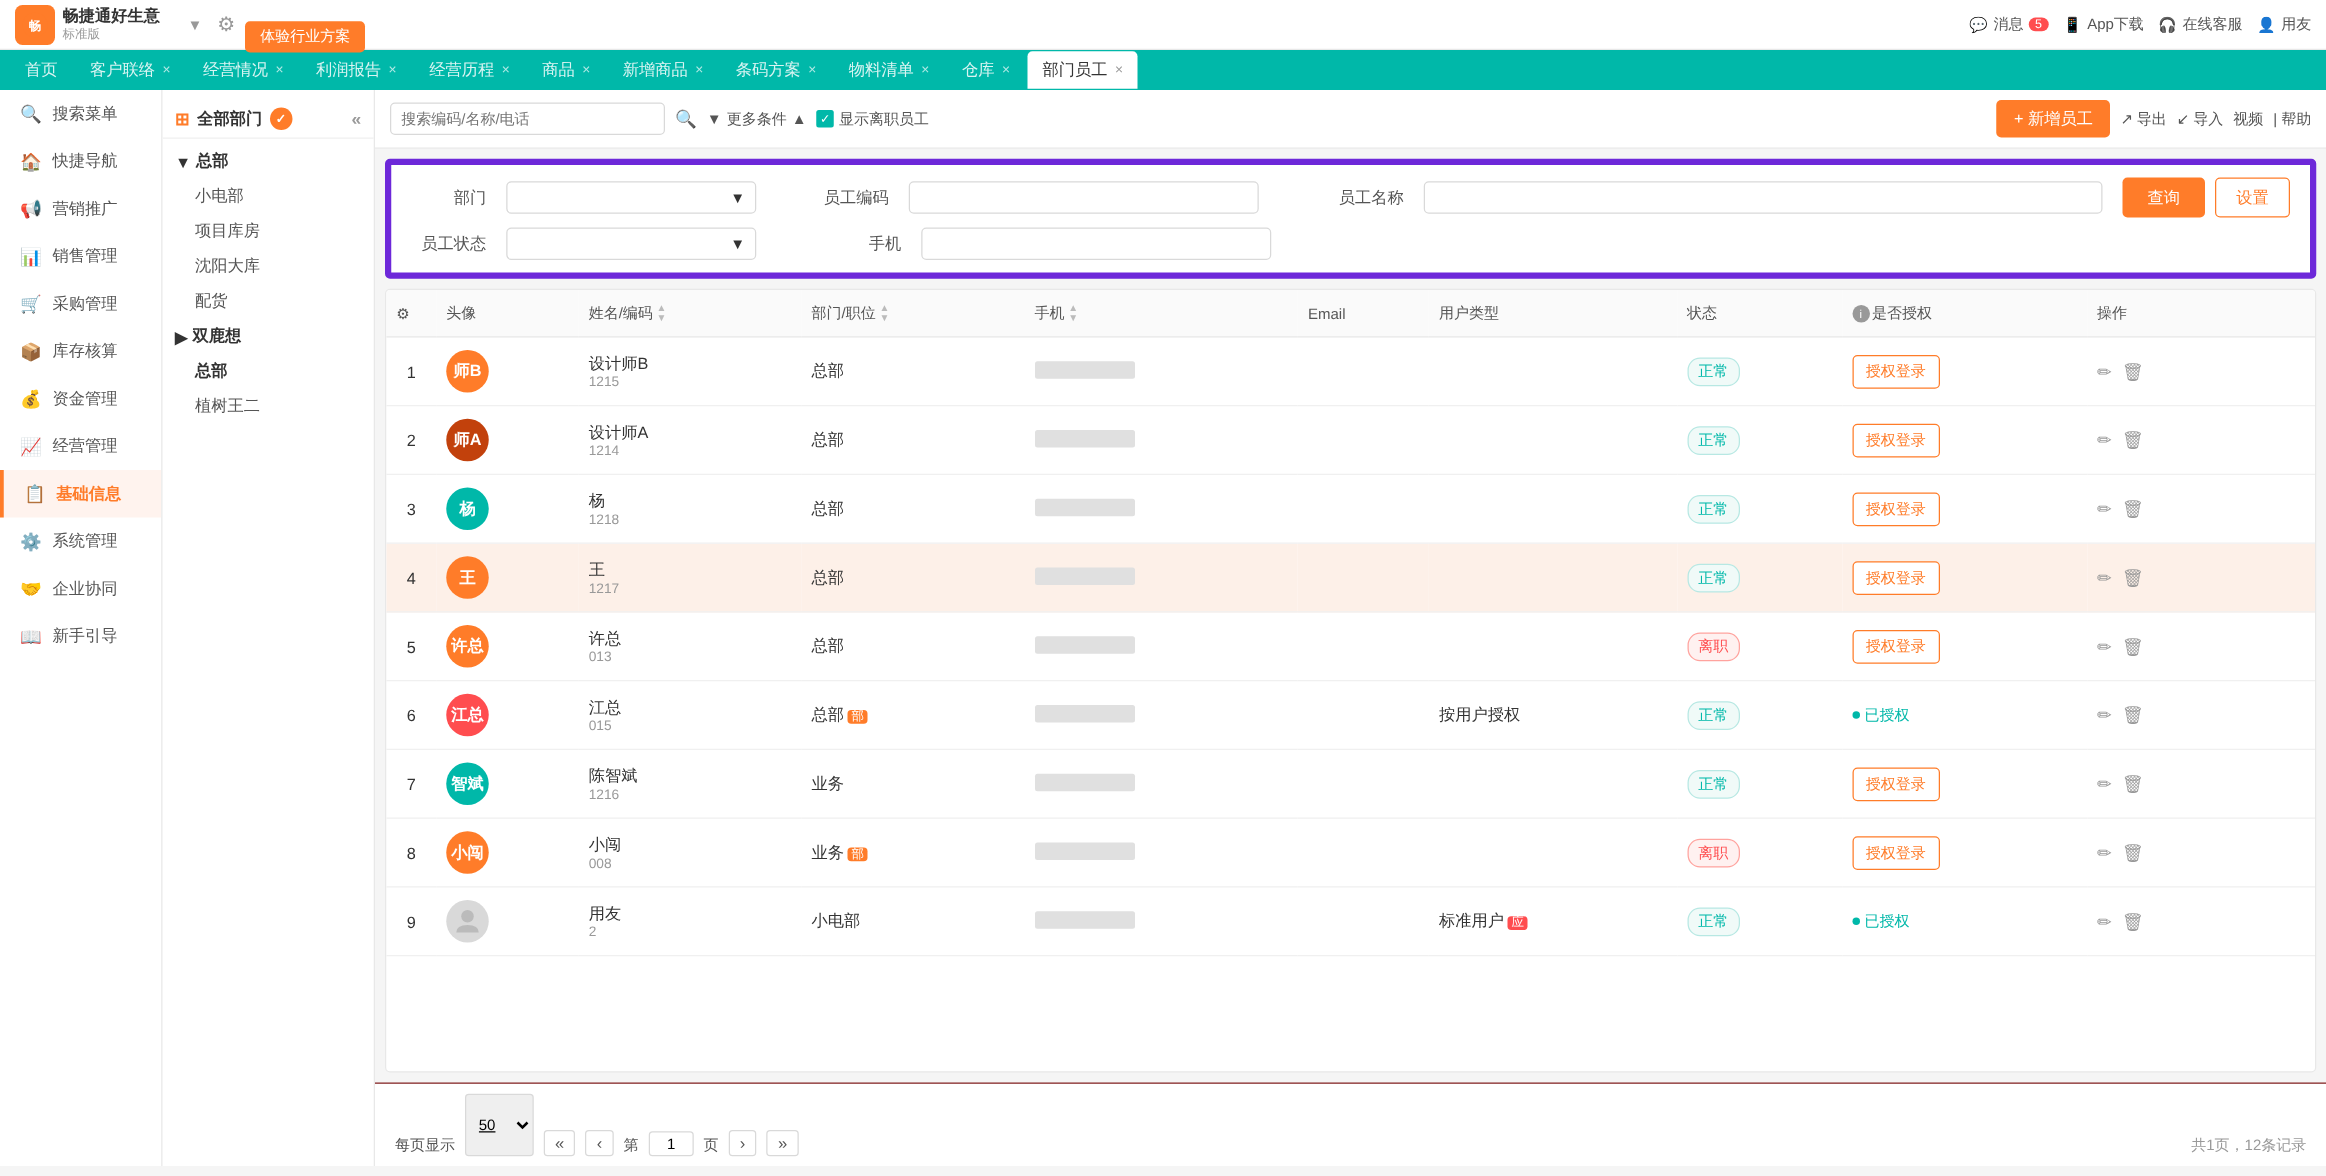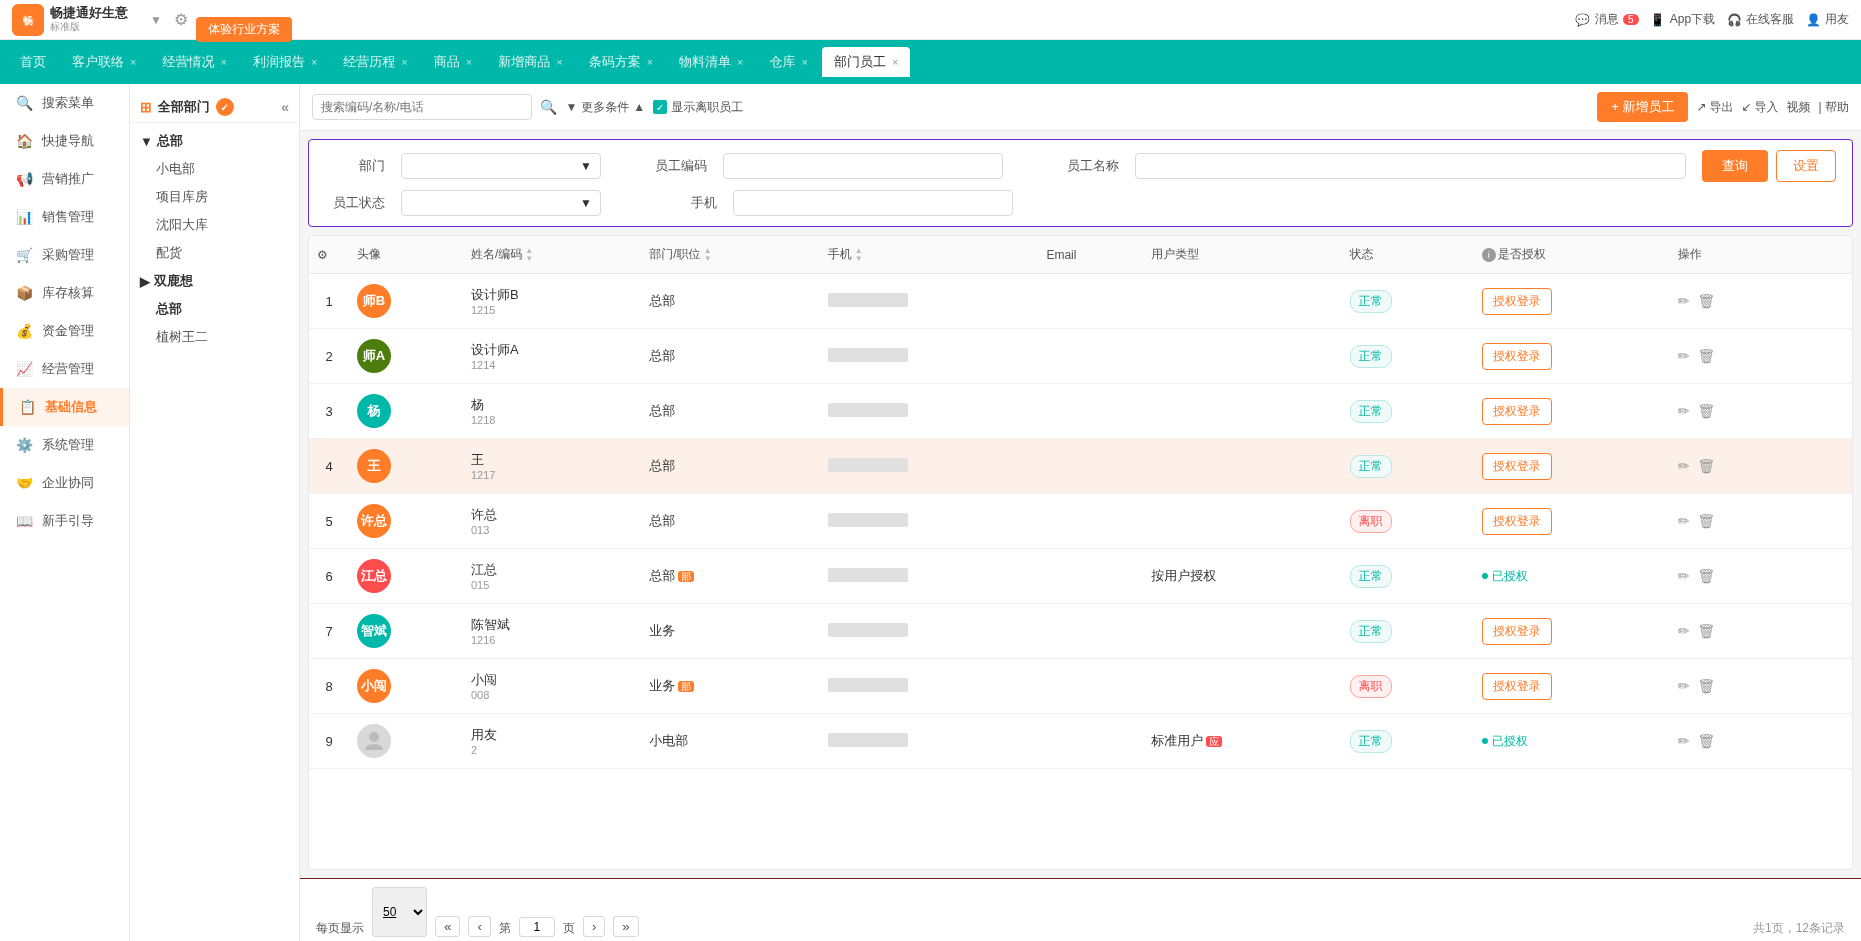--- a/index.html
+++ b/index.html
@@ -11,21 +11,21 @@
     .logo-icon { width: 32px; height: 32px; background: #ff7c29; border-radius: 6px; display: flex; align-items: center; justify-content: center; color: #fff; font-size: 10px; font-weight: bold; }
     .logo-text { font-size: 13px; color: #333; font-weight: bold; line-height: 1.2; }
     .logo-sub { font-size: 10px; color: #999; }
     .system-title { font-size: 13px; color: #555; flex: 1; }
     .top-bar-actions { display: flex; align-items: center; gap: 12px; margin-left: auto; }
     .top-bar-btn { display: flex; align-items: center; gap: 4px; font-size: 12px; color: #555; cursor: pointer; }
     .badge { background: #ff4d4f; color: #fff; border-radius: 10px; padding: 0 4px; font-size: 10px; min-width: 16px; text-align: center; }
     .trial-btn { background: #ff7c29; color: #fff; border: none; border-radius: 4px; padding: 4px 12px; font-size: 12px; cursor: pointer; margin-top: 20px; }
 
     
-    .nav-tabs { height: 44px; background: #00b8a9; display: flex; align-items: center; padding: 0 8px; gap: 2px; overflow-x: auto; }
+    .nav-tabs { height: 32px; background: #00b8a9; display: flex; align-items: center; padding: 0 8px; gap: 2px; overflow-x: auto; }
     .nav-tab { padding: 6px 12px; color: rgba(255,255,255,0.85); font-size: 13px; cursor: pointer; border-radius: 4px 4px 0 0; white-space: nowrap; display: flex; align-items: center; gap: 4px; }
     .nav-tab.active { background: #fff; color: #333; }
     .nav-tab .close { font-size: 11px; color: rgba(255,255,255,0.7); margin-left: 2px; }
     .nav-tab.active .close { color: #999; }
 
     
     .main-layout { display: flex; height: calc(100vh - 80px); }
 
     
     .sidebar { width: 130px; background: #fff; border-right: 1px solid #e8e8e8; overflow-y: auto; flex-shrink: 0; }
@@ -54,21 +54,21 @@
     .search-btn { background: none; border: none; cursor: pointer; color: #999; font-size: 14px; }
     .more-btn { display: flex; align-items: center; gap: 4px; font-size: 12px; color: #555; cursor: pointer; border: none; background: none; }
     .show-inactive { display: flex; align-items: center; gap: 4px; font-size: 12px; color: #555; cursor: pointer; }
     .checkbox-active { width: 14px; height: 14px; background: #00b8a9; border-radius: 2px; display: inline-flex; align-items: center; justify-content: center; color: #fff; font-size: 10px; }
     .spacer { flex: 1; }
     .add-btn { background: #ff7c29; color: #fff; border: none; border-radius: 4px; padding: 6px 14px; font-size: 13px; cursor: pointer; white-space: nowrap; }
     .export-btn, .import-btn { background: none; border: none; color: #555; font-size: 12px; cursor: pointer; display: flex; align-items: center; gap: 3px; }
     .view-btn { background: none; border: none; color: #555; font-size: 12px; cursor: pointer; }
 
     
-    .filter-bar { background: #fff; border: 1px solid #6d28d9; margin: 8px; border-radius: 4px; padding: 10px 16px; }
+    .filter-bar { background: #fff; border: 5px solid #6d28d9; margin: 8px; border-radius: 4px; padding: 10px 16px; }
     .filter-row { display: flex; align-items: center; gap: 16px; margin-bottom: 8px; }
     .filter-row:last-child { margin-bottom: 0; }
     .filter-label { font-size: 13px; color: #555; min-width: 60px; text-align: right; }
     .filter-select { border: 1px solid #d9d9d9; border-radius: 4px; padding: 5px 8px; font-size: 12px; width: 200px; display: flex; align-items: center; justify-content: space-between; cursor: pointer; background: #fff; }
     .filter-input { border: 1px solid #d9d9d9; border-radius: 4px; padding: 5px 8px; font-size: 12px; width: 280px; outline: none; }
     .filter-actions { margin-left: auto; display: flex; gap: 8px; }
     .query-btn { background: #ff7c29; color: #fff; border: none; border-radius: 4px; padding: 6px 20px; font-size: 13px; cursor: pointer; }
     .reset-btn { background: #fff; color: #ff7c29; border: 1px solid #ff7c29; border-radius: 4px; padding: 6px 16px; font-size: 13px; cursor: pointer; }
 
     
@@ -398,21 +398,21 @@
                 <td>
                   <div class="action-icons">
       <span class="action-icon">✏</span>
       <span class="action-icon">🗑</span>
     </div>
                 </td>
               </tr>
               <tr>
                 <td style="text-align: center;">2</td>
                 <td>
-                  <div class="avatar" style="background:#4d7c0f">师A</div>
+                  <div class="avatar" style="background:#c2410c">师A</div>
                 </td>
                 <td>
                   <div class="name-code">
                     <span class="name-main">设计师A</span>
                     <span class="name-code-sub">1214</span>
                   </div>
                 </td>
                 <td>总部</td>
                 <td><span class="phone-blur"></span></td>
                 <td></td>

